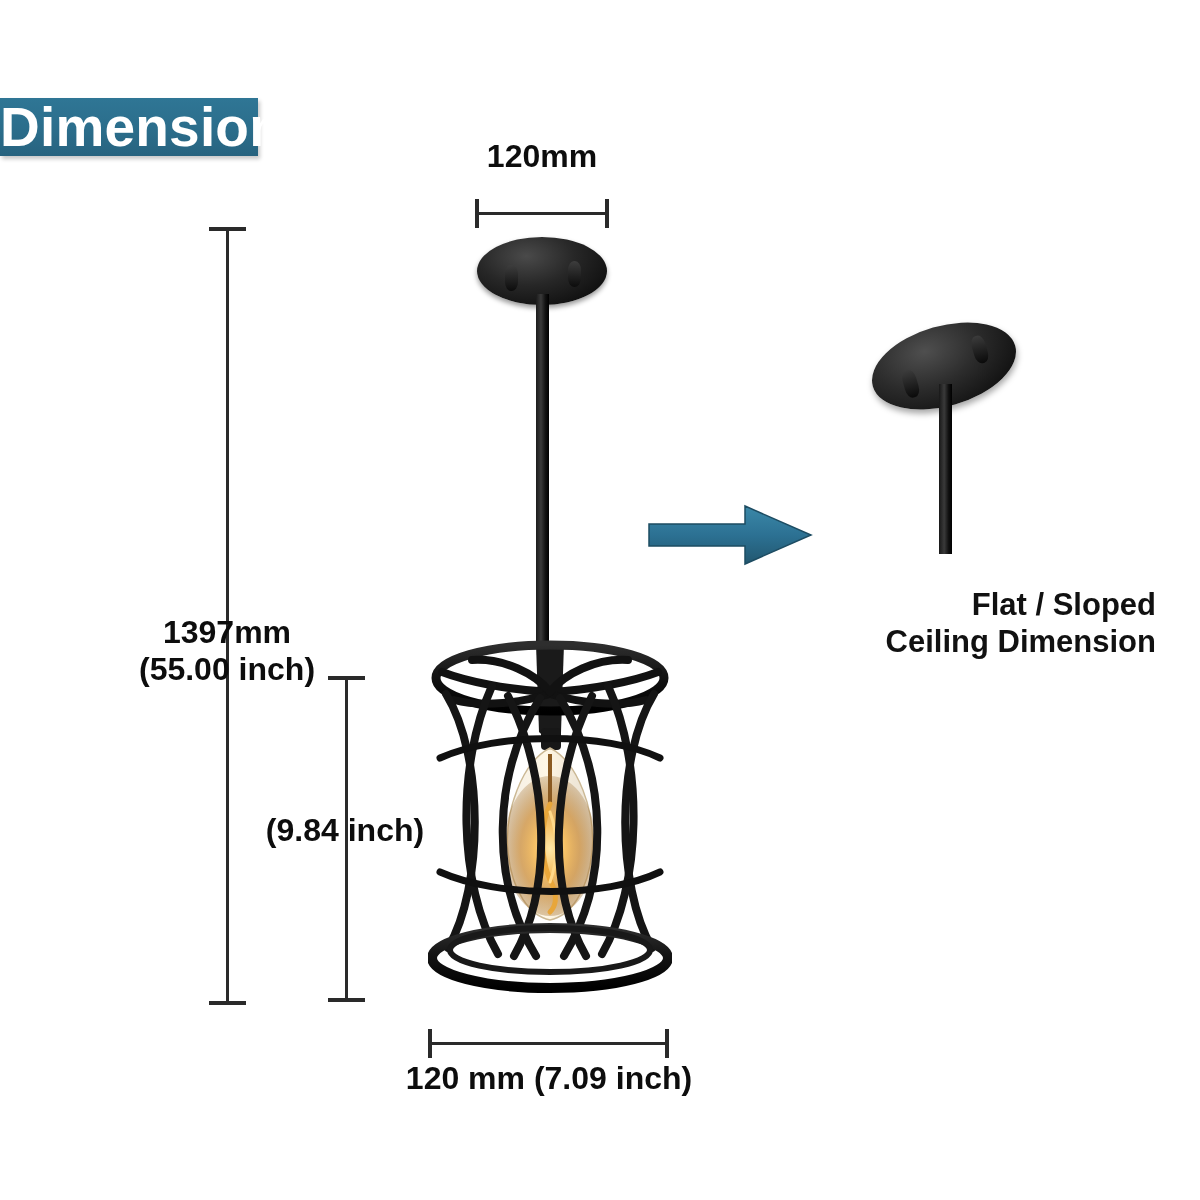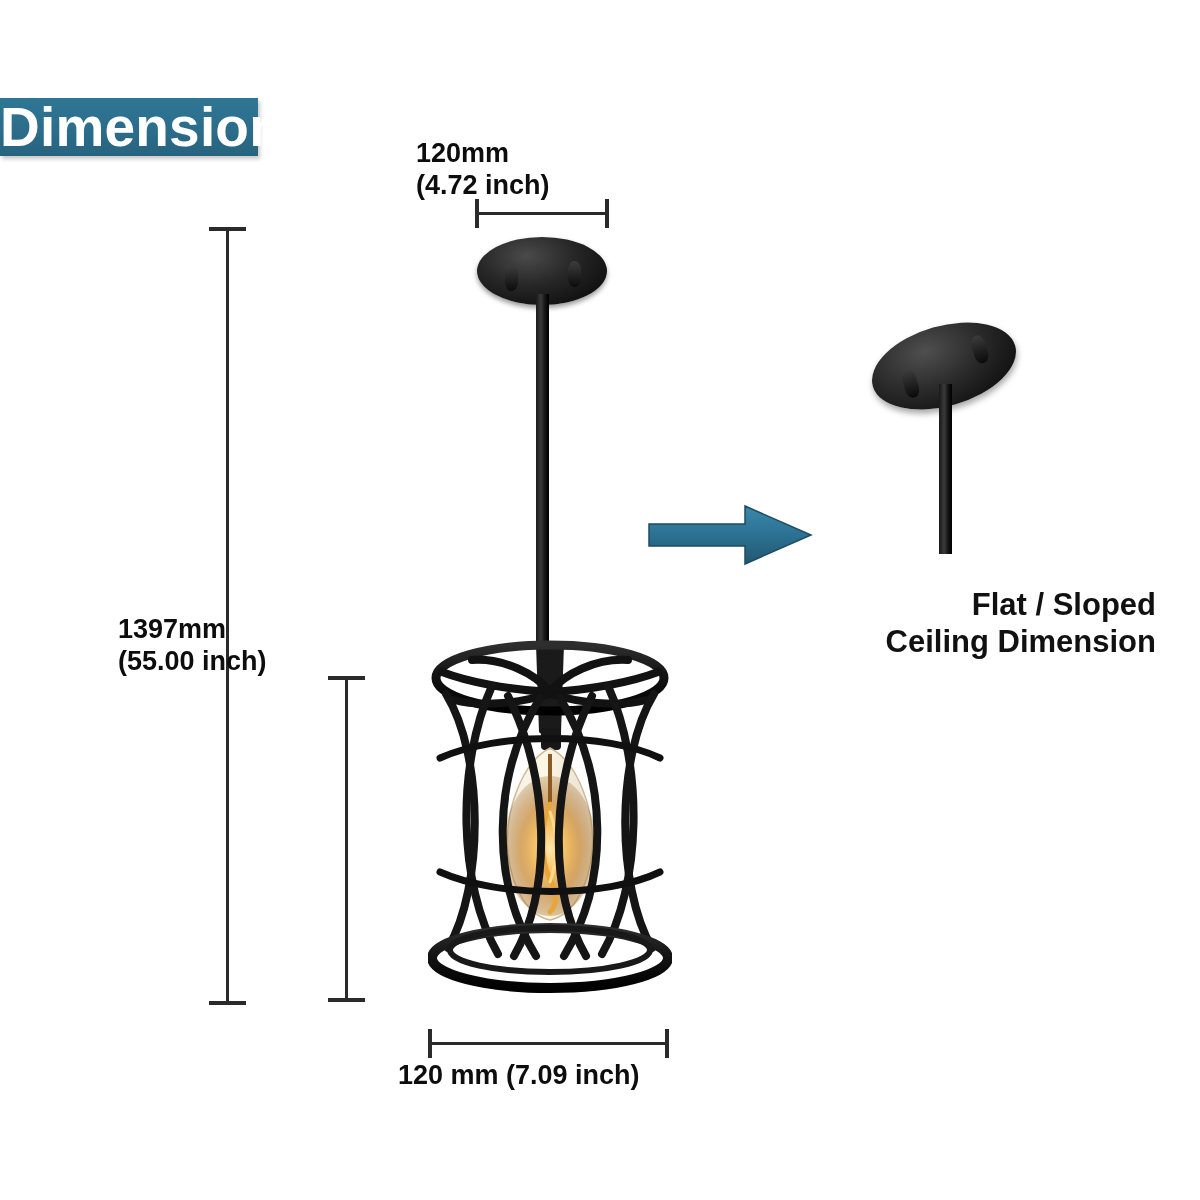--- a/index.html
+++ b/index.html
@@ -33,24 +33,24 @@
     font-size: 55px;
     font-weight: 700;
     letter-spacing: 0.2px;
     line-height: 1;
   }
 
   
   .dimtext {
     position: absolute;
     color: #0d0d0d;
-    font-size: 27px;
+    font-size: 32px;
     font-weight: 700;
     line-height: 1.17;
-    text-align: left;
+    text-align: center;
     white-space: nowrap;
   }
   .dimtext span { display: block; }
 
   .caption {
     position: absolute;
     color: #111111;
     font-size: 31px;
     font-weight: 700;
     line-height: 1.2;
@@ -298,29 +298,29 @@
 <div class="v-rule" style="left:226px; top:227px; height:778px;"></div>
 
 <div class="v-rule" style="left:345px; top:676px; height:326px;"></div>
 
 <div class="h-rule" style="left:475px; top:212px; width:134px;"></div>
 
 <div class="h-rule" style="left:428px; top:1042px; width:241px;"></div>
 
 <div class="dimtext" style="left:416px; top:138px; width:252px;">
   <span>120mm</span>
-  <span>(4.72 inch)</span>
 </div>
 
 <div class="dimtext" style="left:118px; top:614px; width:218px;">
   <span>1397mm</span>
   <span>(55.00 inch)</span>
 </div>
 
 <div class="dimtext" style="left:236px; top:812px; width:218px;">
+  <span>(9.84 inch)</span>
 </div>
 
 <div class="dimtext" style="left:398px; top:1060px; width:302px;">
   <span>120 mm (7.09 inch)</span>
 </div>
 
 <div class="caption" style="left:826px; top:586px; width:330px;">
   <span>Flat / Sloped</span>
   <span>Ceiling Dimension</span>
 </div>

